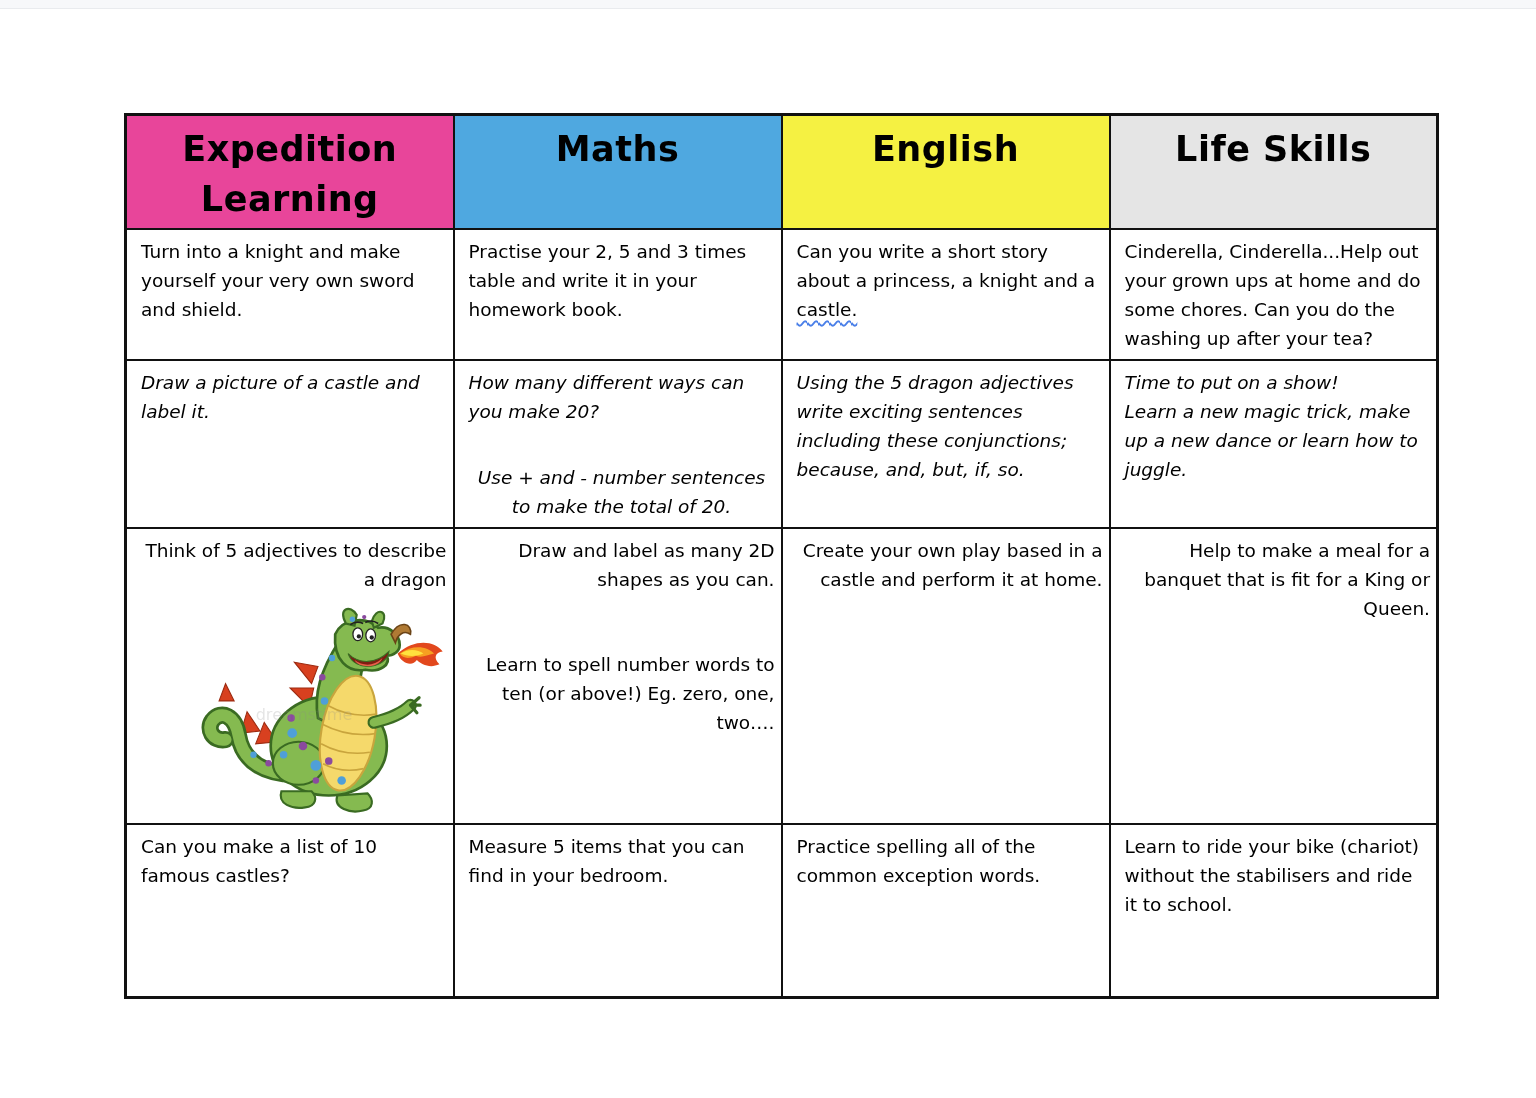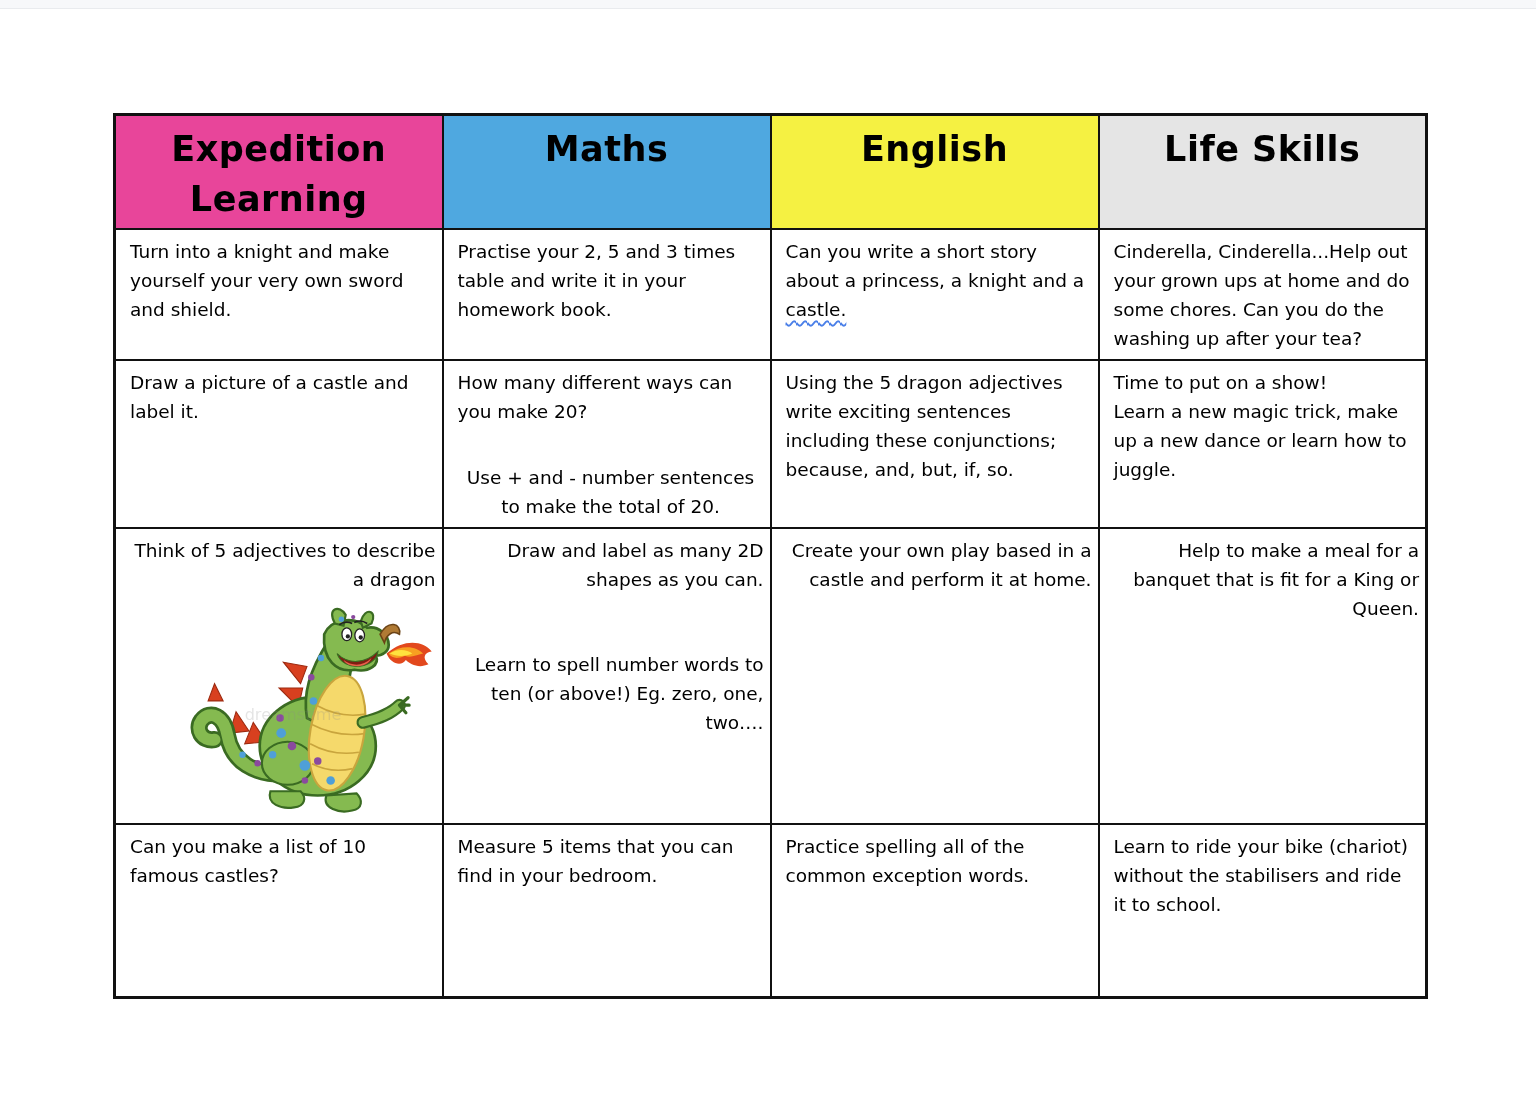--- a/index.html
+++ b/index.html
@@ -17,21 +17,21 @@
   .top-strip {
     position: absolute;
     top: 0; left: 0;
     width: 100%;
     height: 8px;
     background: #f7f8fa;
     border-bottom: 1px solid #e9ebee;
   }
   table.grid {
     position: absolute;
-    left: 113px;
+    left: 124px;
     top: 113px;
     width: 1312px;
     border-collapse: collapse;
     table-layout: fixed;
     border: 3px solid #111111;
   }
   .grid th, .grid td {
     border: 2px solid #111111;
     vertical-align: top;
     overflow: hidden;
@@ -47,21 +47,21 @@
     letter-spacing: 0.5px;
   }
   td.cell {
     background: #ffffff;
     font-size: 18.5px;
     line-height: 29px;
     color: #000;
     padding: 7px 6px 6px 14px;
   }
   .tr-1 { height: 117px; }
-  .tr-2 { height: 129px; }
+  .tr-2 { height: 129px; font-style: italic; }
   .tr-3 { height: 277px; text-align: right; }
   .tr-4 { height: 173px; }
   .para-gap-1 { margin-top: 37px; text-align: center; }
   .para-gap-2 { margin-top: 56px; }
   .squiggle {
     text-decoration: underline;
     text-decoration-style: wavy;
     text-decoration-color: #4a7fe8;
     text-decoration-thickness: 2px;
     text-underline-offset: 4px;

